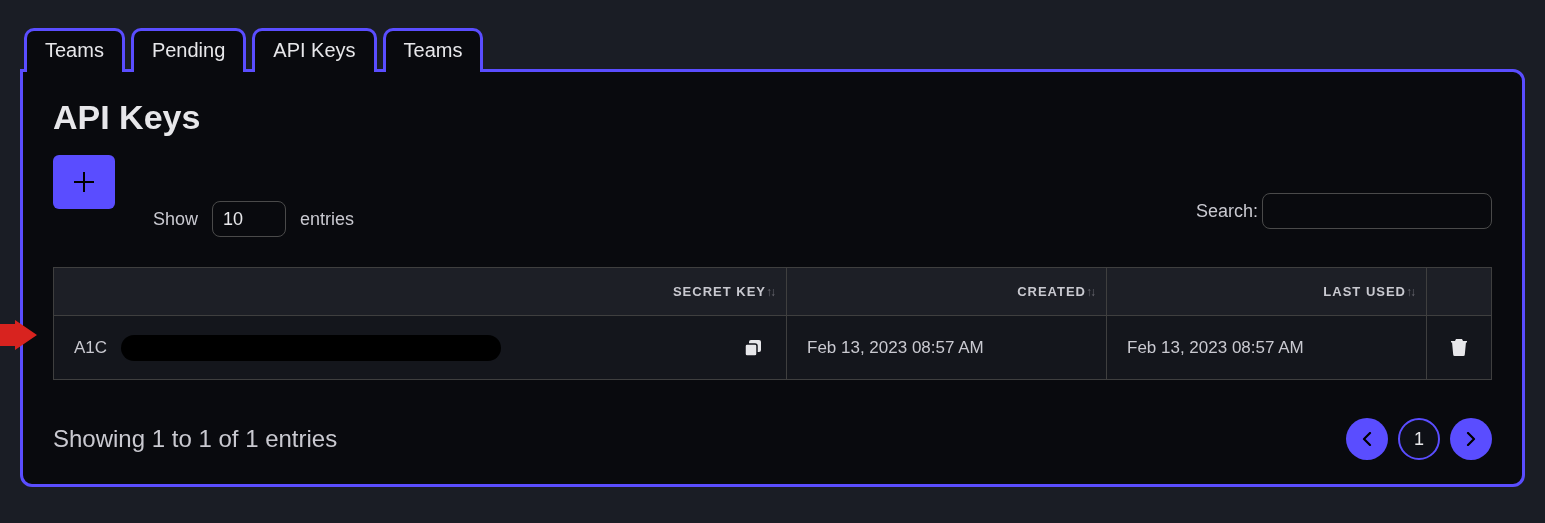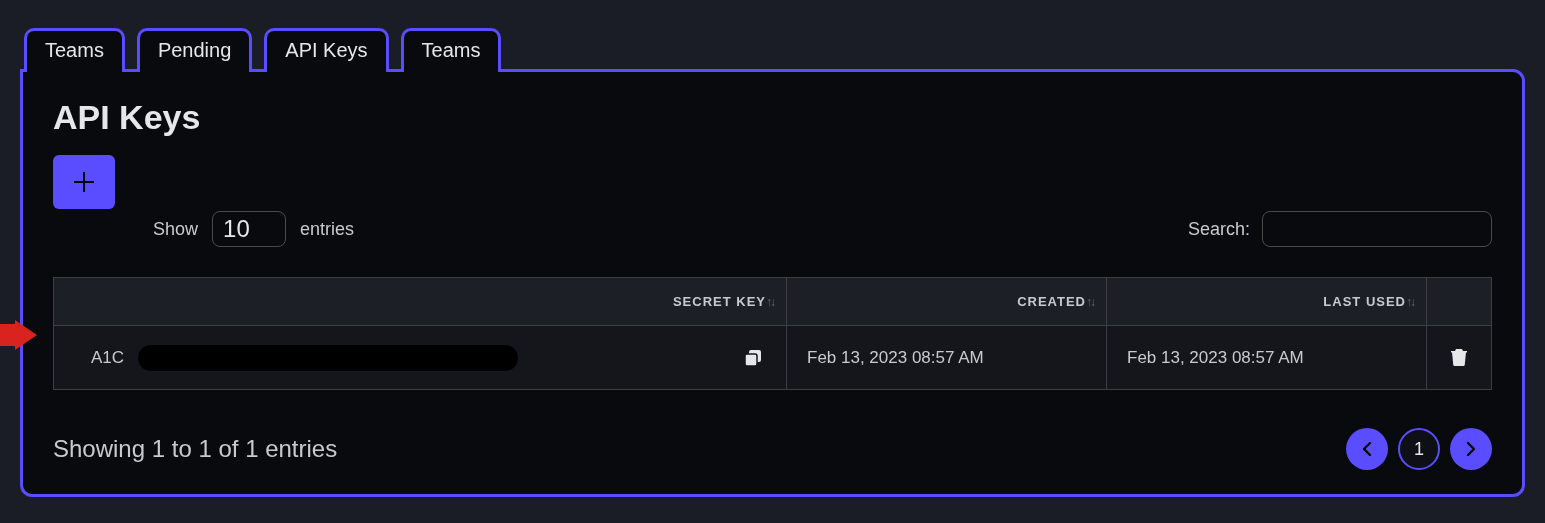--- a/index.html
+++ b/index.html
@@ -17,21 +17,21 @@
     margin:0;
     background:var(--bg);
     font-family:"Segoe UI",Arial,Helvetica,sans-serif;
     color:var(--text);
     min-width:1545px;
     min-height:523px;
     padding-top:28px;
   }
   .tabbar{
     display:flex;
-    gap:12px;
+    gap:6px;
     padding-left:24px;
   }
   .tab{
     background:var(--panel);
     border:3px solid var(--accent);
     border-bottom:none;
     border-radius:10px 10px 0 0;
     padding:8px 18px 10px 18px;
     font-size:20px;
     color:var(--text);
@@ -63,50 +63,50 @@
     color:#000;
     font-size:28px;
     font-weight:600;
     cursor:pointer;
     display:flex;
     align-items:center;
     justify-content:center;
   }
   .controls-row{
     display:flex;
-    align-items:flex-end;
+    align-items:flex-start;
     justify-content:space-between;
     margin-top:-18px;
   }
   .controls-left{
     display:flex;
     align-items:center;
     gap:14px;
     margin-left:100px;
     margin-top:10px;
     font-size:18px;
     color:var(--muted);
   }
   .entries-input{
     width:74px;
     height:36px;
     background:transparent;
     border:1px solid #4a4a4a;
     border-radius:8px;
     color:var(--text);
-    font-size:24px;
+    font-size:18px;
     padding:0 10px;
   }
   .controls-right{
     display:flex;
     align-items:center;
-    gap:12px;
+    gap:4px;
     font-size:18px;
     color:var(--muted);
-    margin-top:20px;
+    margin-top:2px;
   }
   .search-input{
     width:230px;
     height:36px;
     background:transparent;
     border:1px solid #4a4a4a;
     border-radius:8px;
     color:var(--text);
     padding:0 10px;
     font-size:16px;
@@ -145,21 +145,20 @@
     color:var(--muted);
     vertical-align:middle;
   }
   .key-cell{
     display:flex;
     align-items:center;
     gap:14px;
   }
   .key-prefix{
     color:var(--muted);
-    margin-left:17px;
   }
   .redact{
     width:380px;
     height:26px;
     background:#000;
     border-radius:14px;
   }
   .copy-btn{
     margin-left:auto;
     background:transparent;

